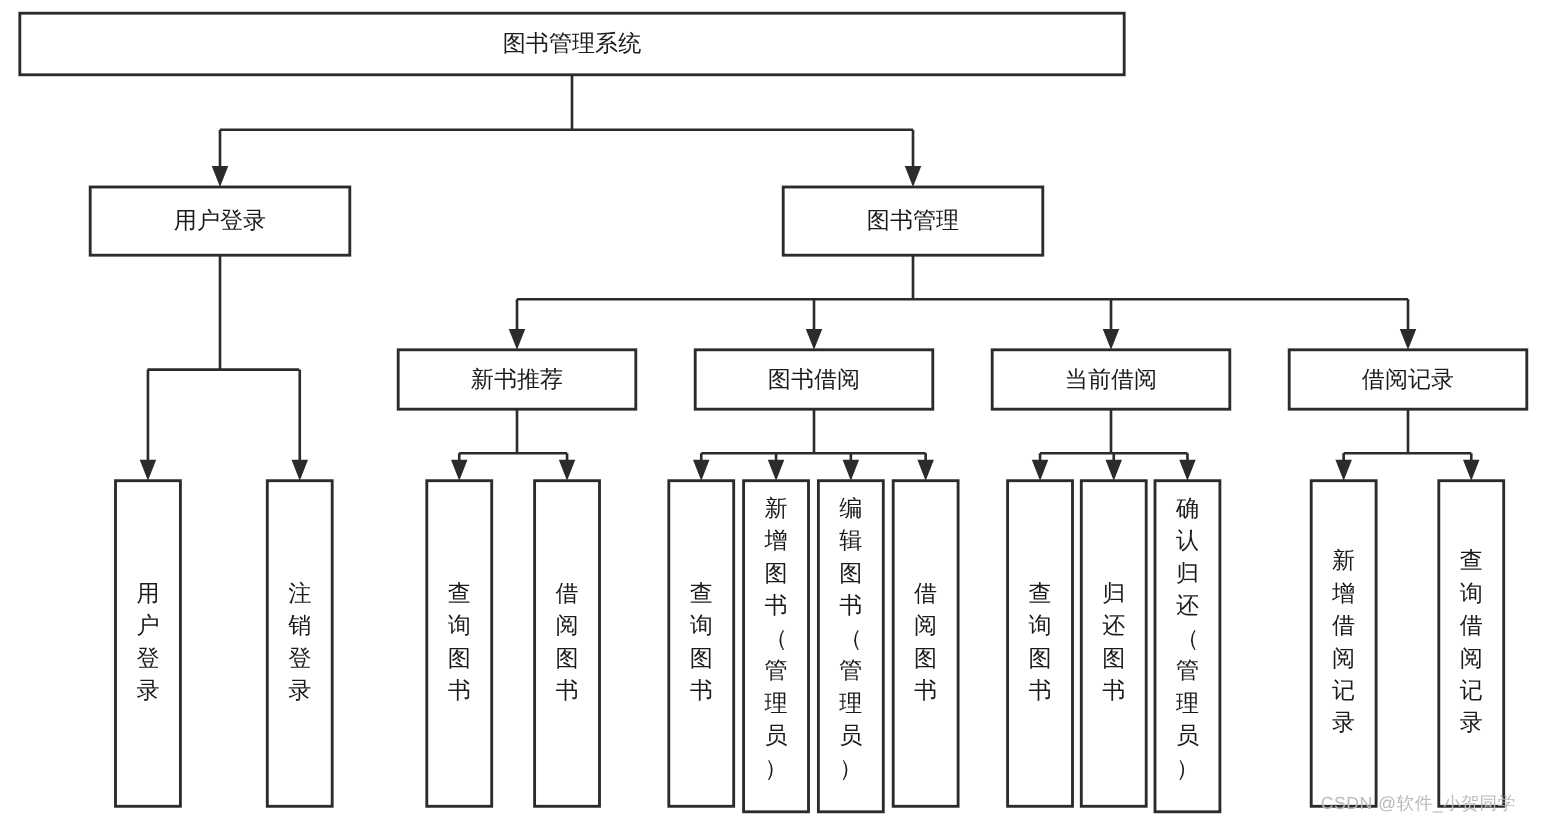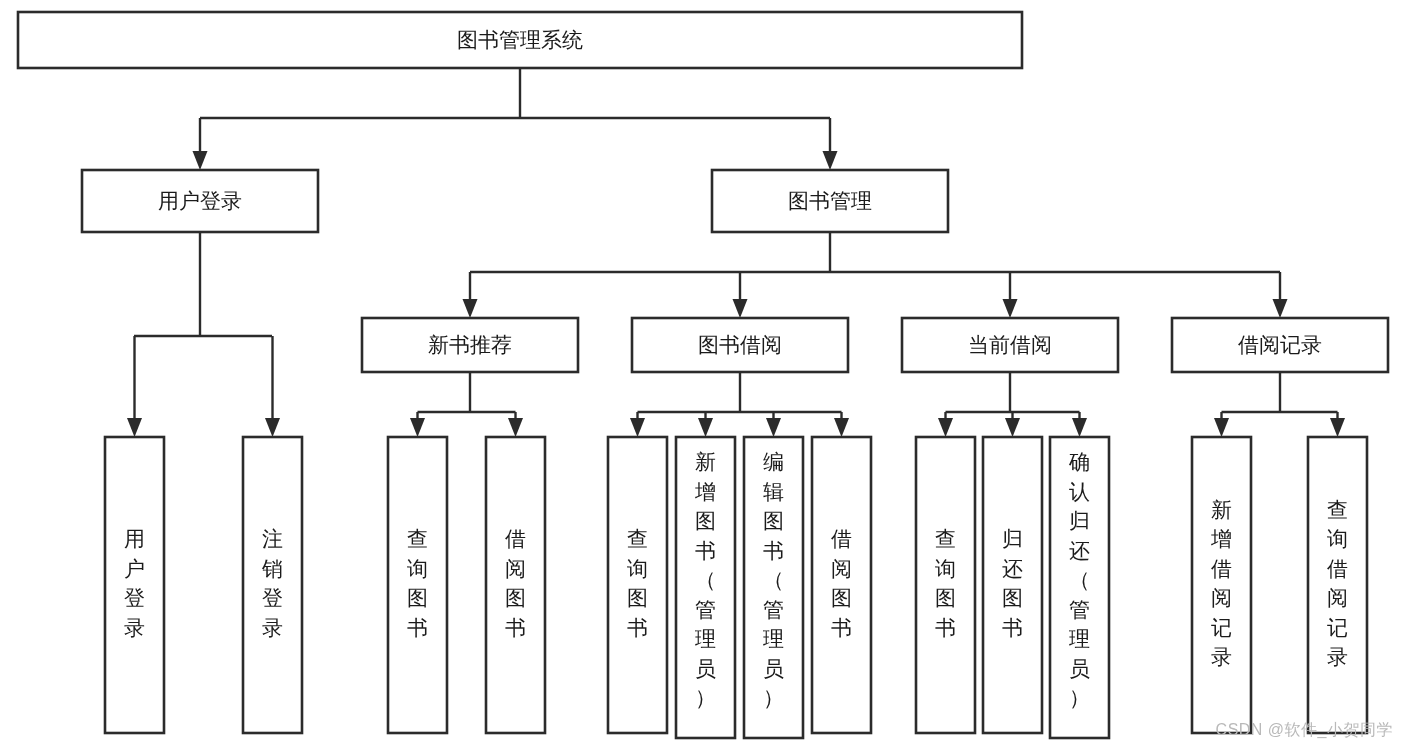--- a/index.html
+++ b/index.html
@@ -50,21 +50,21 @@
     dominant-baseline: middle;
   }
   .node-label-v {
     font-family: "Liberation Sans", "DejaVu Sans", sans-serif;
     font-size: 21px;
     fill: #1b1b1b;
     text-anchor: middle;
   }
   .watermark {
     position: absolute;
-    right: 12px;
+    right: 27px;
     bottom: 6px;
     font-family: "Liberation Sans", "DejaVu Sans", sans-serif;
     font-size: 16px;
     color: #b9b9b9;
     letter-spacing: 0.5px;
     white-space: nowrap;
     user-select: none;
   }
 </style>
 </head>

